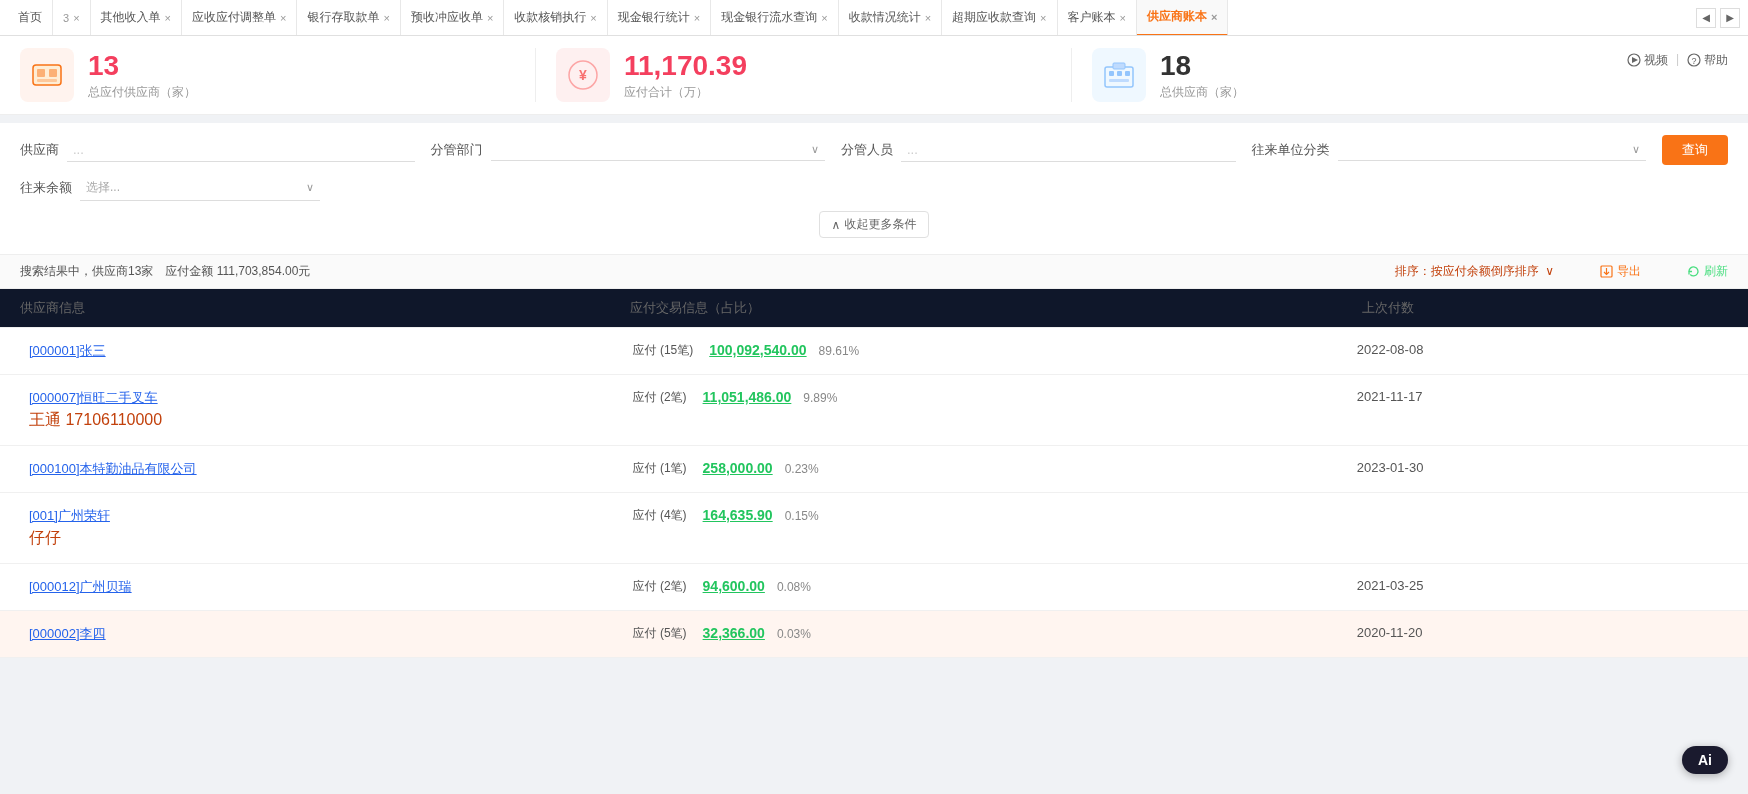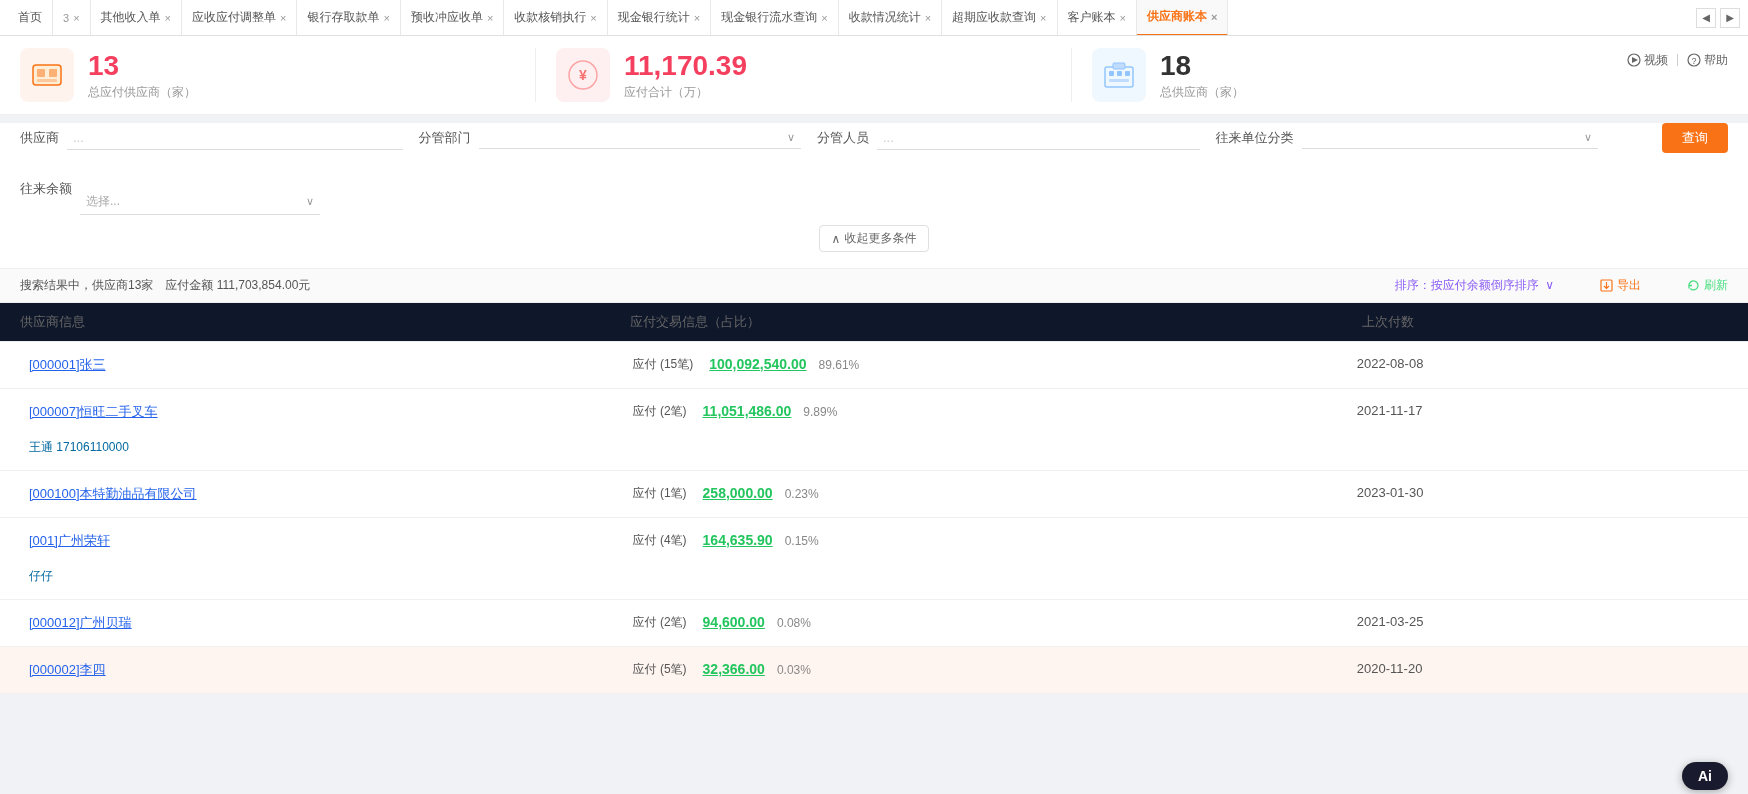--- a/index.html
+++ b/index.html
@@ -96,21 +96,21 @@
       font-size: 12px;
       color: #666;
       padding-bottom: 30px;
     }
     .top-right-links span { cursor: pointer; display: flex; align-items: center; gap: 3px; }
     .top-right-links .divider { color: #ccc; }
 
     
     .filter-section {
       background: #fff;
-      padding: 0 20px 8px;
+      padding: 12px 20px 8px;
       border-bottom: 1px solid #eee;
       margin-top: 8px;
     }
     .filter-row {
       display: flex;
       align-items: center;
       gap: 16px;
       margin-bottom: 10px;
     }
     .filter-item {
@@ -132,21 +132,20 @@
     }
     .search-btn {
       background: #f97316;
       color: #fff;
       border: none;
       padding: 6px 20px;
       border-radius: 4px;
       cursor: pointer;
       font-size: 13px;
       white-space: nowrap;
-      margin-left: 48px;
     }
     .collapse-btn {
       display: flex;
       align-items: center;
       justify-content: center;
       gap: 4px;
       color: #666;
       font-size: 12px;
       cursor: pointer;
       padding: 4px 12px;
@@ -167,21 +166,21 @@
       font-size: 12px;
       color: #555;
       gap: 4px;
     }
     .result-bar .right-actions {
       margin-left: auto;
       display: flex;
       align-items: center;
       gap: 12px;
     }
-    .result-bar .sort-text { color: #8b5cf6; }
+    .result-bar .sort-text { color: #c2410c; }
     .result-bar .action-btn {
       display: flex;
       align-items: center;
       gap: 4px;
       cursor: pointer;
       color: #f97316;
       font-size: 12px;
       padding-left: 34px;
     }
     .result-bar .action-btn.refresh { color: #4ade80; }
@@ -211,21 +210,21 @@
       align-items: flex-start;
       background: #fff;
     }
     .table-row.highlighted { background: #fff5f0; }
     .supplier-link {
       color: #2563eb;
       text-decoration: underline;
       cursor: pointer;
       font-size: 13px;
     }
-    .supplier-sub { font-size: 12px; color: #0369a1; margin-top: 18px; }
+    .supplier-sub { font-size: 16px; color: #c2410c; margin-top: 3px; }
     .transaction-info { display: flex; flex-direction: row; gap: 16px; }
     .transaction-label { font-size: 12px; color: #555; }
     .transaction-amount { font-size: 14px; color: #22c55e; font-weight: bold; text-decoration: underline; cursor: pointer; }
     .transaction-pct { font-size: 12px; color: #888; margin-left: 12px; }
     .transaction-row { display: flex; align-items: baseline; gap: 0; }
     .last-payment { font-size: 13px; color: #555; align-self: center; }
   </style>
 </head>
 <body>
 
@@ -384,21 +383,21 @@
         <span style="color:#ccc;"></span>
         <span style="color:#999; font-size:11px;">∨</span>
       </div>
     </div>
 
     <button class="search-btn">查询</button>
   </div>
   <div class="filter-row" style="max-width:300px;">
     <div class="filter-item">
       <span class="filter-label">往来余额</span>
-      <div class="filter-input-box" style="flex:1;margin-top:26px;">
+      <div class="filter-input-box" style="flex:1;">
         <span style="color:#aaa; font-size:12px;">选择...</span>
         <span style="color:#999; font-size:11px;">∨</span>
       </div>
     </div>
   </div>
 
   <div style="display:flex; justify-content:center; margin-top:4px;">
     <div class="collapse-btn">
       <span>∧</span>
       <span>收起更多条件</span>
@@ -556,15 +555,15 @@
           <span class="transaction-pct">0.03%</span>
         </div>
       </div>
     </div>
     <div class="col-last-payment">
       <span class="last-payment">2020-11-20</span>
     </div>
   </div>
 </div>
 
-<div style="position:fixed; bottom:4px; right:20px; background:#1a1a2e; color:#fff; border-radius:20px; padding:6px 16px; font-size:14px; font-weight:bold; cursor:pointer; box-shadow:0 2px 8px rgba(0,0,0,0.3);">
+<div style="position:fixed; bottom:20px; right:20px; background:#1a1a2e; color:#fff; border-radius:20px; padding:6px 16px; font-size:14px; font-weight:bold; cursor:pointer; box-shadow:0 2px 8px rgba(0,0,0,0.3);">
   <span>Ai</span>
 </div>
 
 </body></html>

